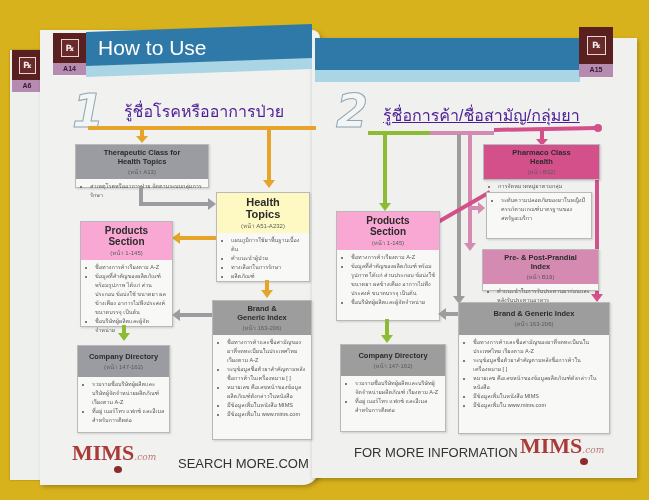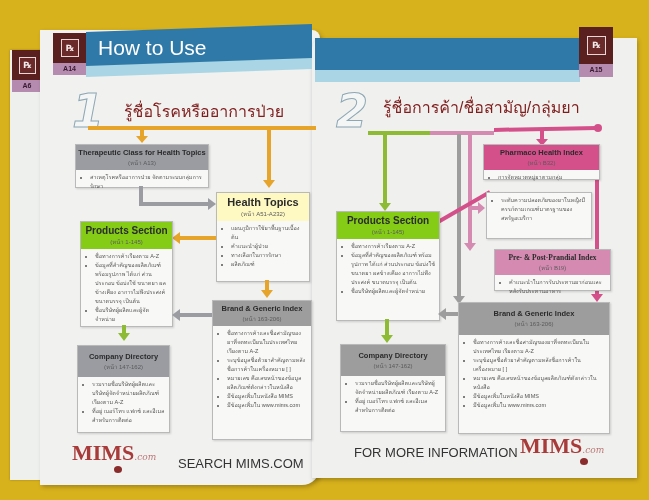--- a/index.html
+++ b/index.html
@@ -8,31 +8,31 @@
   .page-back{left:10px;top:50px;width:40px;height:430px;background:#eef0ee;box-shadow:0 0 2px rgba(0,0,0,.3);}
   .page-left{left:40px;top:30px;width:280px;height:455px;background:#f1f2f0;border-radius:0 8px 18px 0;box-shadow:2px 2px 4px rgba(0,0,0,.25);}
   .page-right{left:312px;top:38px;width:325px;height:440px;background:#f0f1ee;border-radius:10px 0 0 0;box-shadow:1px 2px 4px rgba(0,0,0,.25);}
   .band{background:#2f79a8;}
   .band-light{background:#a9d5e4;}
   .tab-dark{background:#5a1f1f;}
   .tab-lilac{background:#b58bb0;color:#3a1a30;font-size:7px;font-weight:bold;text-align:center;line-height:12px;}
   .rx-icon{border:1px solid #e7d7d7;background:#6a2a2a;color:#f2eaea;font-size:9px;font-weight:bold;text-align:center;}
   .title{color:#fff;font-size:21px;}
   .big-num{font-family:"DejaVu Sans",sans-serif;font-size:46px;font-weight:bold;color:#f4f6f6;-webkit-text-stroke:1px #8ea7b4;font-style:italic;}
-  .step-heading{font-size:16px;color:#7f1d1d;}
+  .step-heading{font-size:16px;color:#4c1d95;}
   .box{position:absolute;background:#f8f8f6;border:1px solid #b9b9b9;box-shadow:1px 1px 2px rgba(0,0,0,.15);}
-  .box-head{text-align:center;padding:3px 0 2px;}
+  .box-head{text-align:center;padding:3px 20px 2px;}
   .box-title{font-weight:bold;color:#2b2b2b;}
   .box-sub{font-size:6px;color:#5a5a5a;margin-top:1px;}
   .box ul{margin:3px 0 2px 0;padding:0 4px 0 14px;font-size:5.5px;color:#555;line-height:9px;}
   .box li{margin:0;}
   .h-gray{background:#9a9ca2;}
   .h-gray2{background:#9d9d9d;}
   .h-orange{background:#fef9c3;}
-  .h-green{background:#84cc16;}
+  .h-green{background:#f9a8d4;}
   .h-pink{background:#d4508a;}
   .h-pink2{background:#d48ab1;}
   .line{position:absolute;}
   .arrow-down{position:absolute;width:0;height:0;border-left:6px solid transparent;border-right:6px solid transparent;}
   .arrow-left{position:absolute;width:0;height:0;border-top:6px solid transparent;border-bottom:6px solid transparent;}
   .arrow-right{position:absolute;width:0;height:0;border-top:6px solid transparent;border-bottom:6px solid transparent;}
   .footer-logo{font-family:"Liberation Serif",serif;font-weight:bold;color:#a83a3a;font-size:22px;}
   .footer-logo .com{font-family:"DejaVu Serif",serif;font-style:italic;font-weight:normal;font-size:9px;color:#b77;}
   .footer-text{font-size:13px;color:#333;}
 </style>
@@ -137,59 +137,59 @@
     <div class="box-sub">(หน้า 147-162)</div>
   </div>
   <ul>
     <li>รวมรายชื่อบริษัทผู้ผลิตและบริษัทผู้จัดจำหน่ายผลิตภัณฑ์ เรียงตาม A-Z</li>
     <li>ที่อยู่ เบอร์โทร แฟกซ์ และอีเมลสำหรับการติดต่อ</li>
   </ul>
 </div>
 
 <div class="abs footer-logo" style="left:72px;top:440px;"><span>MIMS</span><span class="com">.com</span></div>
 <div class="abs" style="left:114px;top:466px;width:8px;height:7px;border-radius:50%;background:#8a2c2c;"></div>
-<div class="abs footer-text" style="left:178px;top:456px;">SEARCH MIMS.COM</div>
+<div class="abs footer-text" style="left:178px;top:456px;">SEARCH MORE.COM</div>
 
 <div class="abs big-num" style="left:336px;top:84px;">2</div>
-<div class="abs step-heading" style="left:383px;top:95px;">รู้ชื่อการค้า/ชื่อสามัญ/กลุ่มยา</div>
+<div class="abs step-heading" style="left:383px;top:103px;text-decoration:underline;">รู้ชื่อการค้า/ชื่อสามัญ/กลุ่มยา</div>
 <div class="line" style="left:368px;top:131px;width:62px;height:4px;background:#8dbb34;"></div>
 <div class="line" style="left:430px;top:131px;width:64px;height:4px;background:#d48ab1;"></div>
 <div class="line" style="left:494px;top:127px;width:103px;height:4px;background:#d4508a;transform:rotate(-1deg);"></div>
 <div class="abs" style="left:594px;top:124px;width:8px;height:8px;border-radius:50%;background:#d4508a;"></div>
 <div class="line" style="left:383px;top:134px;width:4px;height:70px;background:#8dbb34;"></div>
 <div class="arrow-down" style="left:379px;top:203px;border-top:8px solid #8dbb34;"></div>
 <div class="line" style="left:457px;top:134px;width:4px;height:164px;background:#9d9d9d;"></div>
 <div class="arrow-down" style="left:453px;top:296px;border-top:8px solid #9d9d9d;"></div>
 <div class="line" style="left:468px;top:134px;width:4px;height:110px;background:#d48ab1;"></div>
 <div class="arrow-down" style="left:464px;top:243px;border-top:8px solid #d48ab1;"></div>
 <div class="line" style="left:472px;top:206px;width:8px;height:4px;background:#d48ab1;"></div>
 <div class="arrow-right" style="left:478px;top:202px;border-left:7px solid #d48ab1;"></div>
 <div class="line" style="left:540px;top:130px;width:4px;height:10px;background:#d4508a;"></div>
 <div class="arrow-down" style="left:536px;top:139px;border-top:7px solid #d4508a;"></div>
 <div class="line" style="left:595px;top:175px;width:4px;height:120px;background:#d4508a;"></div>
 <div class="arrow-down" style="left:591px;top:294px;border-top:8px solid #d4508a;"></div>
 <div class="line" style="left:410px;top:190px;width:80px;height:4px;background:#d4508a;transform:rotate(-30deg);transform-origin:right center;"></div>
 
 <div class="box" style="left:483px;top:144px;width:115px;height:34px;">
   <div class="box-head h-pink">
-    <div class="box-title" style="font-size:7.5px;">Pharmaco Health Index</div>
+    <div class="box-title" style="font-size:7.5px;">Pharmaco Class Health</div>
     <div class="box-sub">(หน้า B32)</div>
   </div>
   <ul>
       <li>การจัดหมวดหมู่ยาตามกลุ่ม</li>
     </ul>
 </div>
 
 <div class="box" style="left:486px;top:192px;width:104px;height:45px;">
   <ul>
       <li>ระดับความปลอดภัยของยาในหญิงมีครรภ์ตามเกณฑ์มาตรฐานของสหรัฐอเมริกา</li>
     </ul>
 </div>
 
-<div class="box" style="left:494px;top:249px;width:115px;height:40px;font-family:Liberation Serif, serif;">
+<div class="box" style="left:482px;top:249px;width:115px;height:40px;">
   <div class="box-head h-pink2">
     <div class="box-title" style="font-size:7.5px;">Pre- &amp; Post-Prandial Index</div>
     <div class="box-sub">(หน้า B19)</div>
   </div>
   <ul>
       <li>คำแนะนำในการรับประทานยาก่อนและหลังรับประทานอาหาร</li>
     </ul>
 </div>
 
 <div class="box" style="left:336px;top:211px;width:102px;height:108px;">

